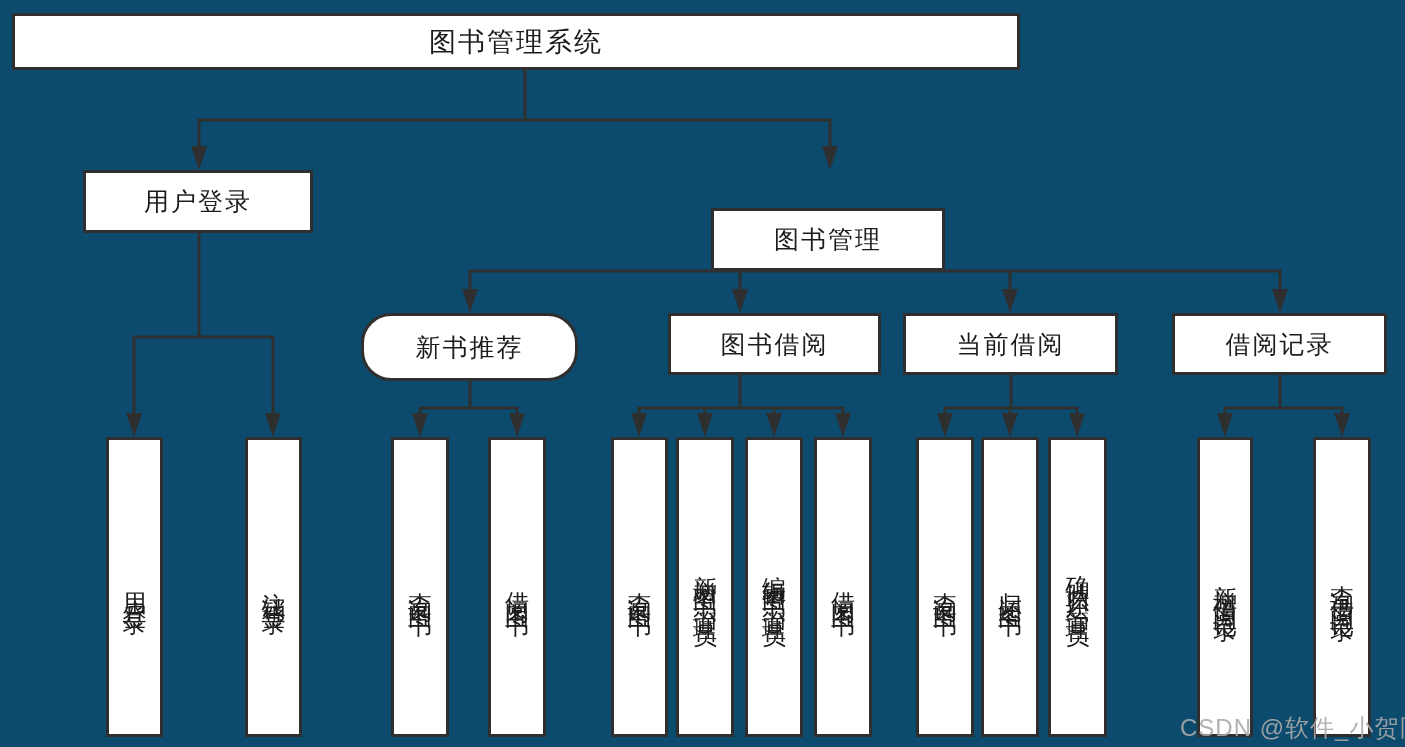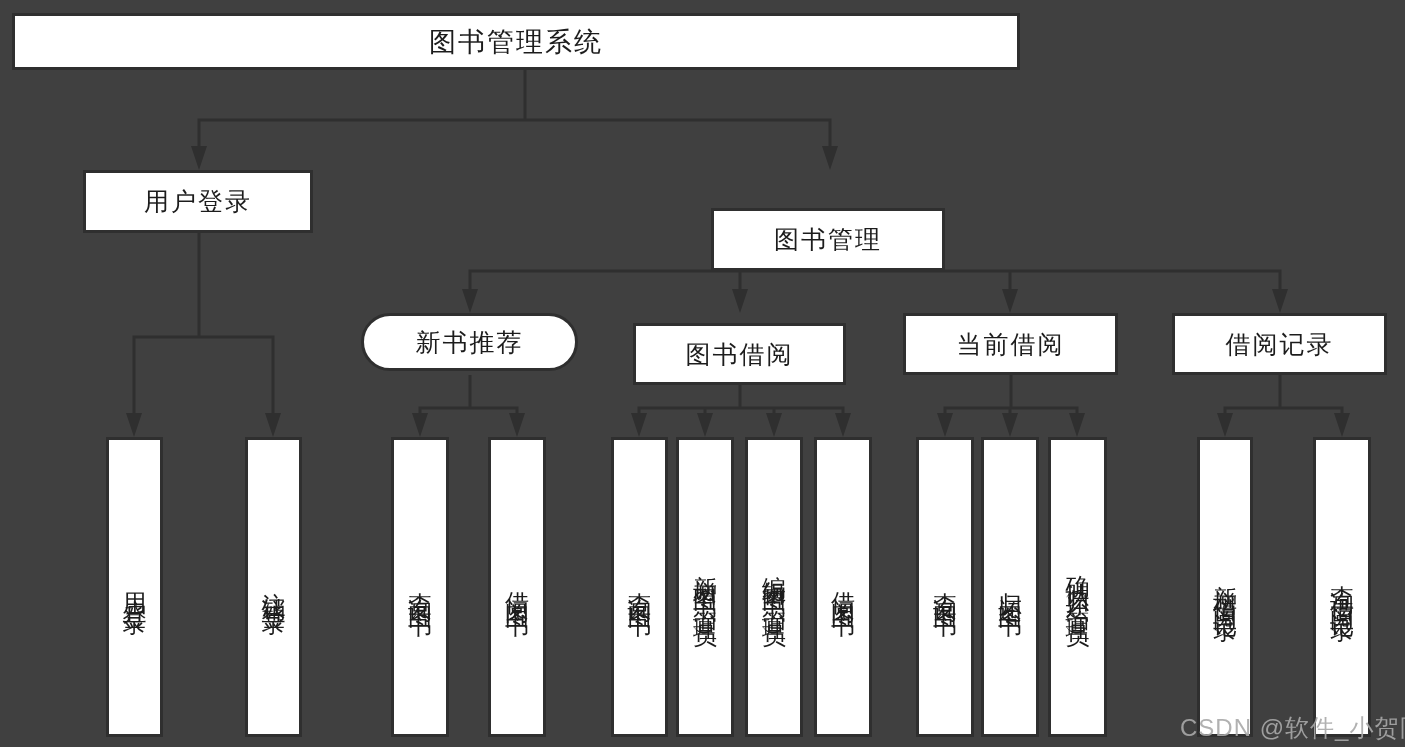--- a/index.html
+++ b/index.html
@@ -5,21 +5,21 @@
   html, body {
     margin: 0;
     padding: 0;
     background: #ffffff;
     font-family: "Liberation Sans", "DejaVu Sans", sans-serif;
   }
   .canvas {
     position: relative;
     width: 1405px;
     height: 747px;
-    background: #404040;
+    background: #0c4a6e;
     overflow: hidden;
   }
   .connector-layer {
     position: absolute;
     left: 0;
     top: 0;
     z-index: 0;
   }
   .node {
     position: absolute;
@@ -96,22 +96,22 @@
       <polygon points="1217,413 1233,413 1225,437"></polygon>
       <polygon points="1334,413 1350,413 1342,437"></polygon>
     </g>
   </svg>
 
   <div class="node node-h node-root" style="left:12px; top:13px; width:1008px; height:57px;">图书管理系统</div>
 
   <div class="node node-h" style="left:83px; top:170px; width:230px; height:63px;">用户登录</div>
   <div class="node node-h" style="left:711px; top:170px; width:234px; height:63px;margin-top:38px;">图书管理</div>
 
-  <div class="node node-h" style="left:361px; top:313px; width:217px; height:58px;border-radius:30px;">新书推荐</div>
-  <div class="node node-h" style="left:633px; top:313px; width:213px; height:62px;margin-top:10px;">图书借阅</div>
+  <div class="node node-h" style="left:361px; top:313px; width:217px; height:68px;border-radius:30px;">新书推荐</div>
+  <div class="node node-h" style="left:668px; top:313px; width:213px; height:62px;">图书借阅</div>
   <div class="node node-h" style="left:1172px; top:313px; width:215px; height:62px;">借阅记录</div>
   <div class="node node-h" style="left:903px; top:313px; width:215px; height:62px;">当前借阅</div>
 
   <div class="node node-v" style="left:106px; top:437px; width:57px; height:300px;">用户登录</div>
   <div class="node node-v" style="left:245px; top:437px; width:57px; height:300px;">注销登录</div>
 
   <div class="node node-v" style="left:391px; top:437px; width:58px; height:300px;">查询图书</div>
   <div class="node node-v" style="left:488px; top:437px; width:58px; height:300px;">借阅图书</div>
 
   <div class="node node-v" style="left:611px; top:437px; width:57px; height:300px;">查询图书</div>

